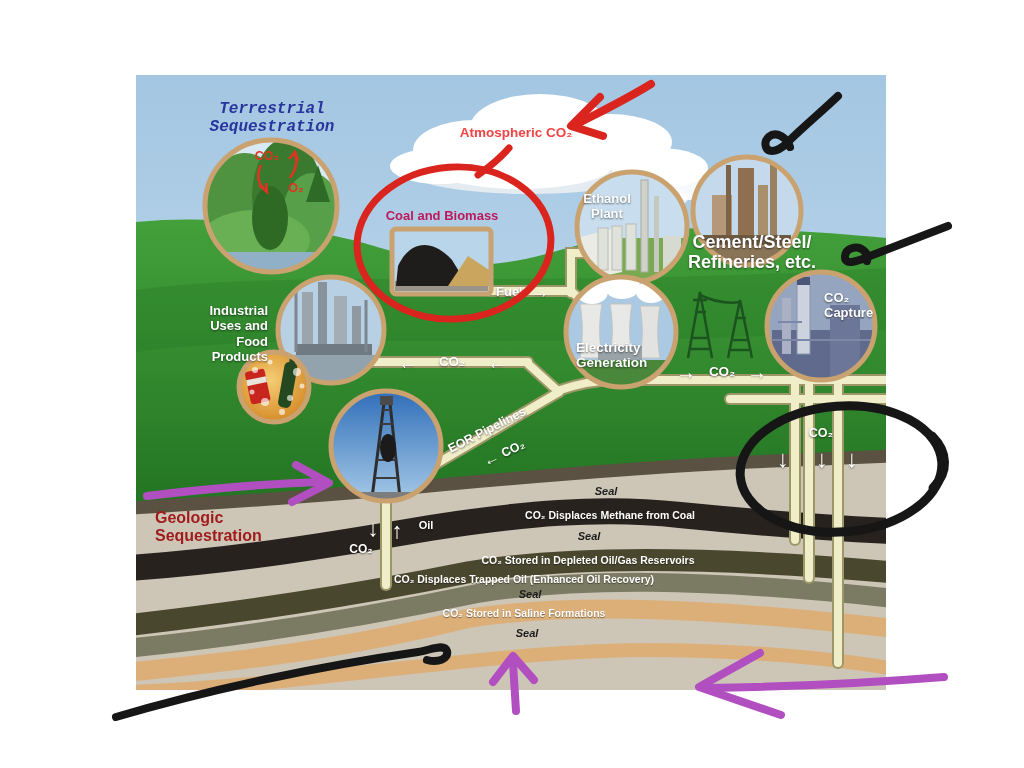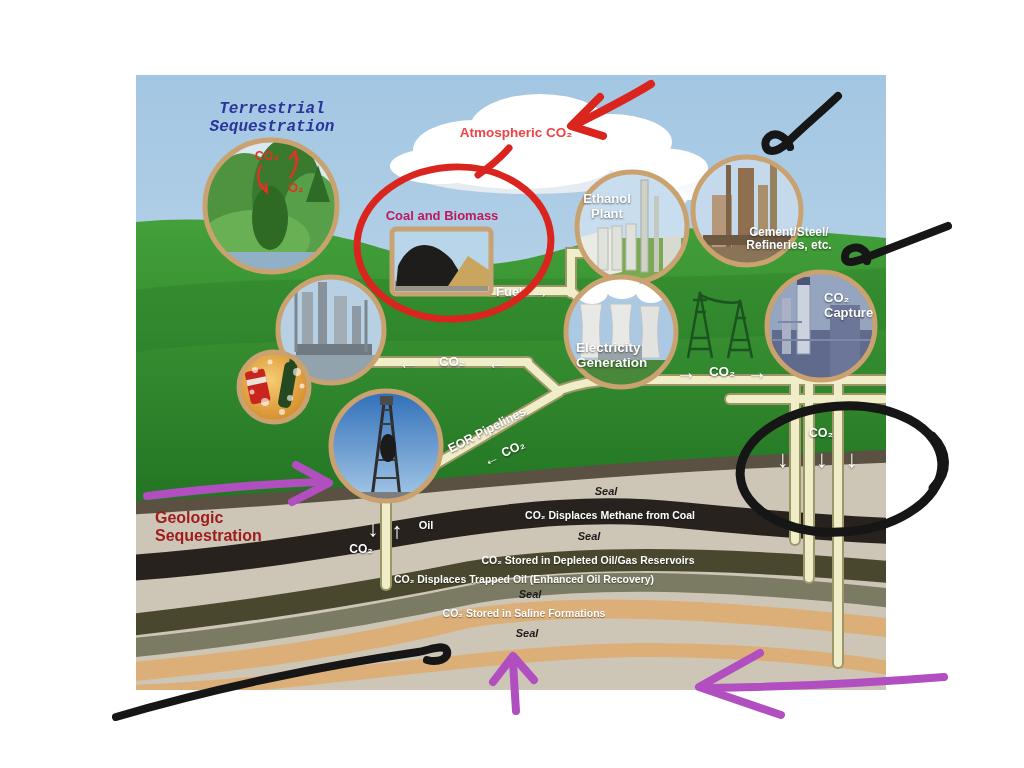--- a/index.html
+++ b/index.html
@@ -292,26 +292,30 @@
 <span class="lbl" style="left:516px;top:133px;font-size:13.5px;color:#ef4444;">Atmospheric CO₂</span>
 <span class="lbl red" style="left:267px;top:156px;font-size:12.5px;">CO₂</span>
 <span class="lbl red" style="left:296px;top:188px;font-size:12.5px;">O₂</span>
 <span class="lbl dk" style="left:442px;top:216px;font-size:13px;">Coal and Biomass</span>
 
 <span class="lbl wt la" style="left:496px;top:292px;font-size:13px;">Fuel</span>
 <span class="arrow" style="left:540px;top:291px;font-size:19px;">→</span>
 
 <span class="lbl wt" style="left:607px;top:207px;font-size:13px;">Ethanol
 Plant</span>
-<span class="lbl wt" style="left:752px;top:239px;font-size:12px;margin-left:37px;">Cement/Steel/
+<span class="lbl wt" style="left:752px;top:252px;font-size:18px;">Cement/Steel/
 Refineries, etc.</span>
 <span class="lbl wt la" style="left:824px;top:306px;font-size:13px;">CO₂
 Capture</span>
 <span class="lbl wt la" style="left:576px;top:355px;font-size:13.5px;">Electricity
 Generation</span>
+<span class="lbl wt" style="left:182px;top:303px;width:86px;transform:none;text-align:right;font-size:13px;line-height:1.18;">Industrial
+Uses and
+Food
+Products</span>
 
 <span class="arrow" style="left:408px;top:362px;font-size:20px;">←</span>
 <span class="lbl wt" style="left:452px;top:362px;font-size:13.5px;">CO₂</span>
 <span class="arrow" style="left:497px;top:362px;font-size:20px;">←</span>
 
 <span class="arrow" style="left:686px;top:372px;font-size:20px;">→</span>
 <span class="lbl wt" style="left:722px;top:372px;font-size:13.5px;">CO₂</span>
 <span class="arrow" style="left:757px;top:372px;font-size:20px;">→</span>
 
 <span class="lbl wt" style="left:487px;top:430px;font-size:12.5px;transform:translate(-50%,-50%) rotate(-27deg);">EOR Pipelines</span>

